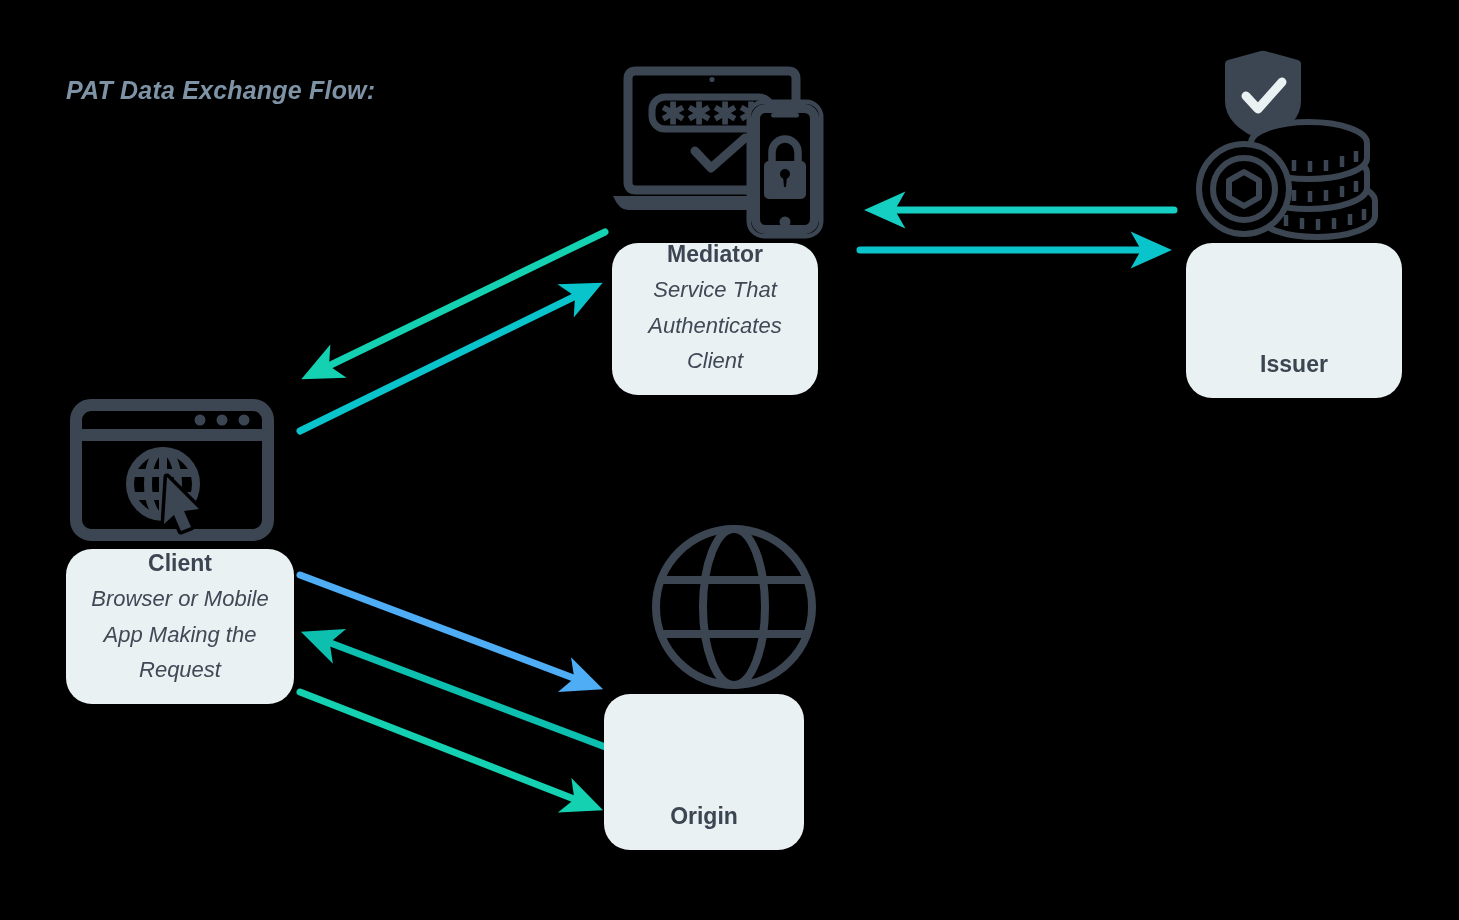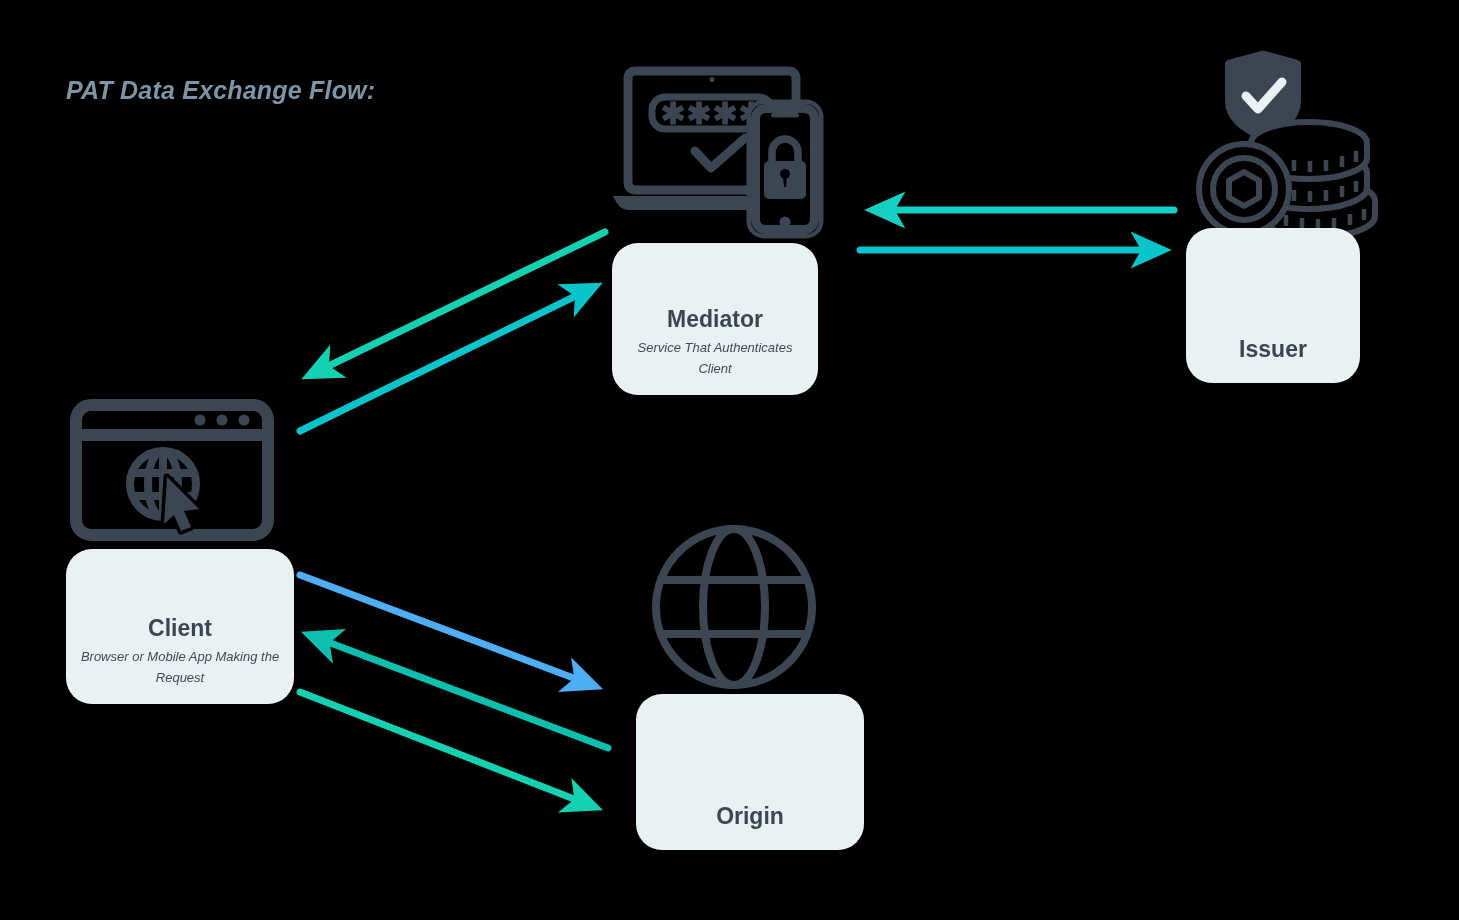--- a/index.html
+++ b/index.html
@@ -44,30 +44,30 @@
     text-align: center;
   }
   .node-title {
     font-size: 23px;
     font-weight: bold;
     color: #3c4652;
     line-height: 1.35;
     margin-bottom: 2px;
   }
   .node-desc {
-    font-size: 13px;
+    font-size: 22px;
     font-style: italic;
     color: #3f4a56;
     line-height: 1.62;
   }
 
   #card-mediator { left: 612px; top: 243px; width: 206px; height: 152px; }
-  #card-issuer   { left: 1186px; top: 228px; width: 174px; height: 155px; }
+  #card-issuer   { left: 1186px; top: 243px; width: 216px; height: 155px; }
   #card-client   { left: 66px;  top: 549px; width: 228px; height: 155px; }
-  #card-origin   { left: 636px; top: 694px; width: 228px; height: 156px; }
+  #card-origin   { left: 604px; top: 694px; width: 200px; height: 156px; }
 
   
   .icon-holder { position: absolute; }
   #icon-mediator { left: 603px; top: 66px;  width: 230px; height: 175px; }
   #icon-issuer   { left: 1192px; top: 44px;  width: 196px; height: 200px; }
   #icon-client   { left: 70px;  top: 399px; width: 204px; height: 142px; }
   #icon-origin   { left: 648px; top: 521px; width: 172px; height: 172px; }
 
   
   #arrow-layer {

